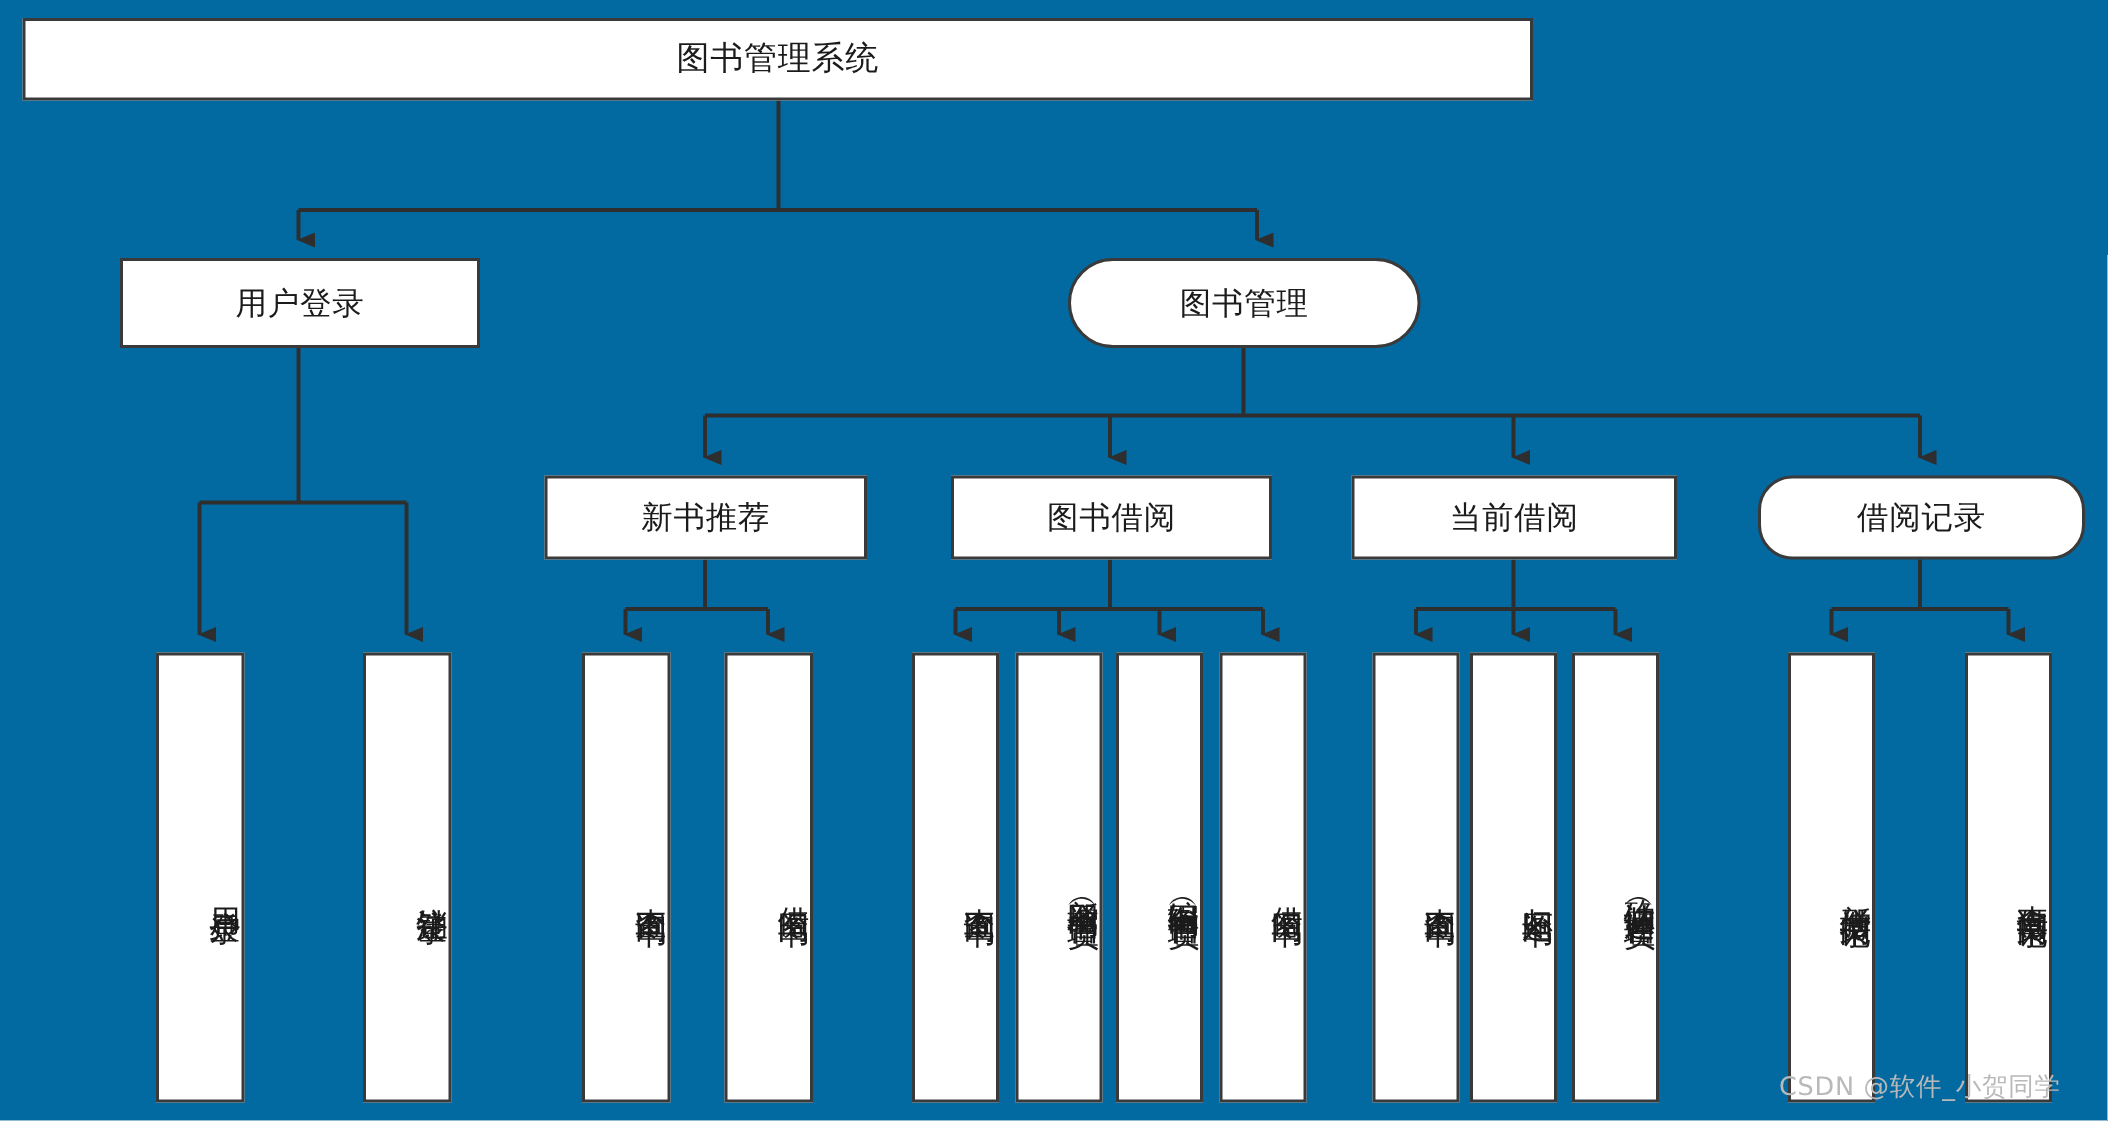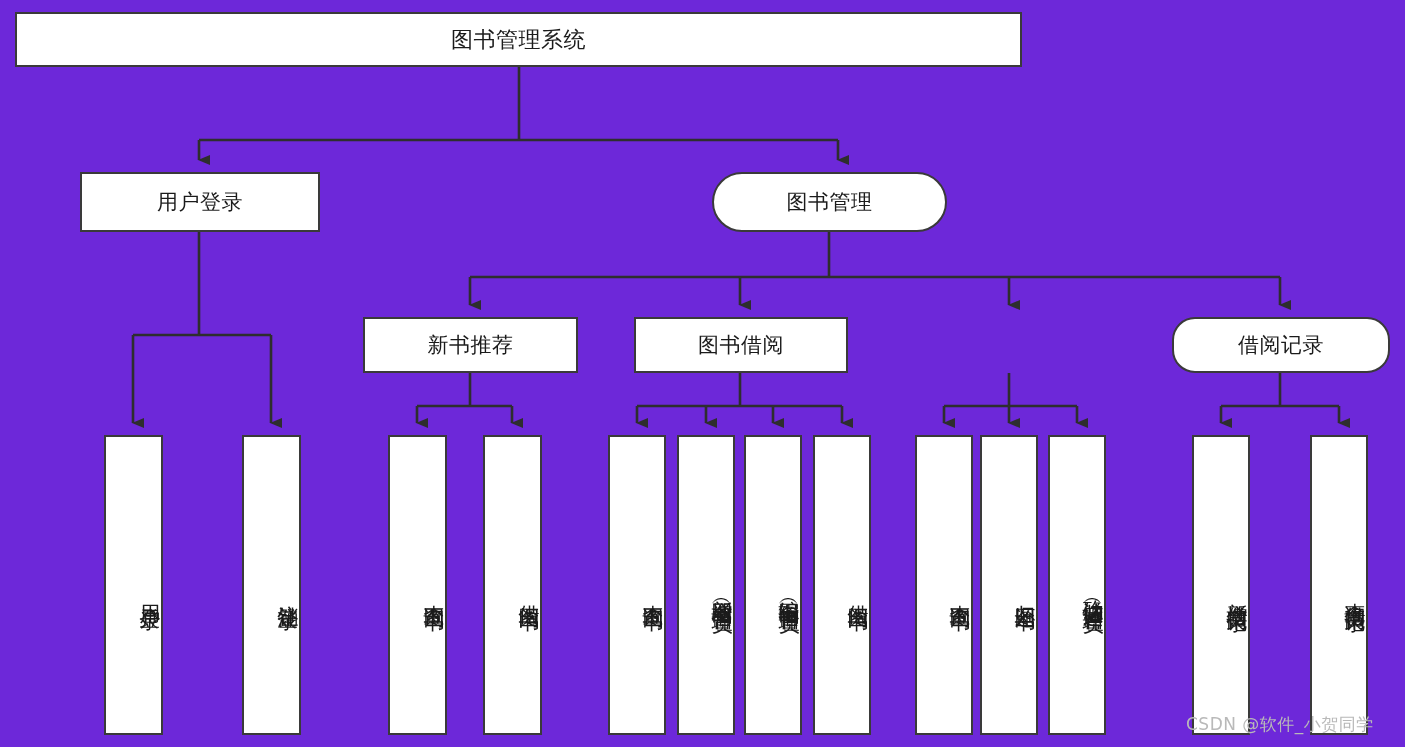--- a/index.html
+++ b/index.html
@@ -1,17 +1,17 @@
 <!DOCTYPE html>
 <html><head>
 <meta charset="utf-8">
 <style>
   html,body{margin:0;padding:0;background:#ffffff;}
   body{font-family:"DejaVu Sans","Liberation Sans",sans-serif;}
-  #stage{position:relative;width:1405px;height:747px;background:#6d28d9;overflow:hidden;}
+  #stage{position:relative;width:1405px;height:747px;background:#0369a1;overflow:hidden;}
   #wires{position:absolute;left:0;top:0;width:1405px;height:747px;}
   .node{position:absolute;box-sizing:border-box;background:#ffffff;border:2px solid #3a3a3a;
         display:flex;align-items:center;justify-content:center;text-align:center;color:#1b1b1b;}
   .node .lbl{display:block;line-height:1.18;letter-spacing:.5px;}
   .h-node .lbl{font-size:21px;}
   .root .lbl{font-size:22px;}
   .v-node{writing-mode:vertical-rl;text-orientation:upright;padding-top:14px;
           align-items:flex-start;justify-content:center;}
   .v-node .lbl{font-size:21px;line-height:1.14;letter-spacing:2px;
                writing-mode:vertical-rl;text-orientation:upright;}
@@ -83,20 +83,23 @@
   <div class="node h-node" style="left:712px;top:172px;width:235px;height:60px;border-radius:30px;">
     <span class="lbl">图书管理</span>
   </div>
 
   <div class="node h-node" style="left:634px;top:317px;width:214px;height:56px;">
     <span class="lbl">图书借阅</span>
   </div>
   <div class="node h-node" style="left:363px;top:317px;width:215px;height:56px;">
     <span class="lbl">新书推荐</span>
   </div>
+  <div class="node h-node" style="left:901px;top:317px;width:217px;height:56px;">
+    <span class="lbl">当前借阅</span>
+  </div>
   <div class="node h-node" style="left:1172px;top:317px;width:218px;height:56px;border-radius:23px;">
     <span class="lbl">借阅记录</span>
   </div>
 
   <div class="node v-node" style="left:104px;top:435px;width:59px;height:300px;">
     <span class="lbl">用户登录</span>
   </div>
   <div class="node v-node" style="left:242px;top:435px;width:59px;height:300px;">
     <span class="lbl">注销登录</span>
   </div>

